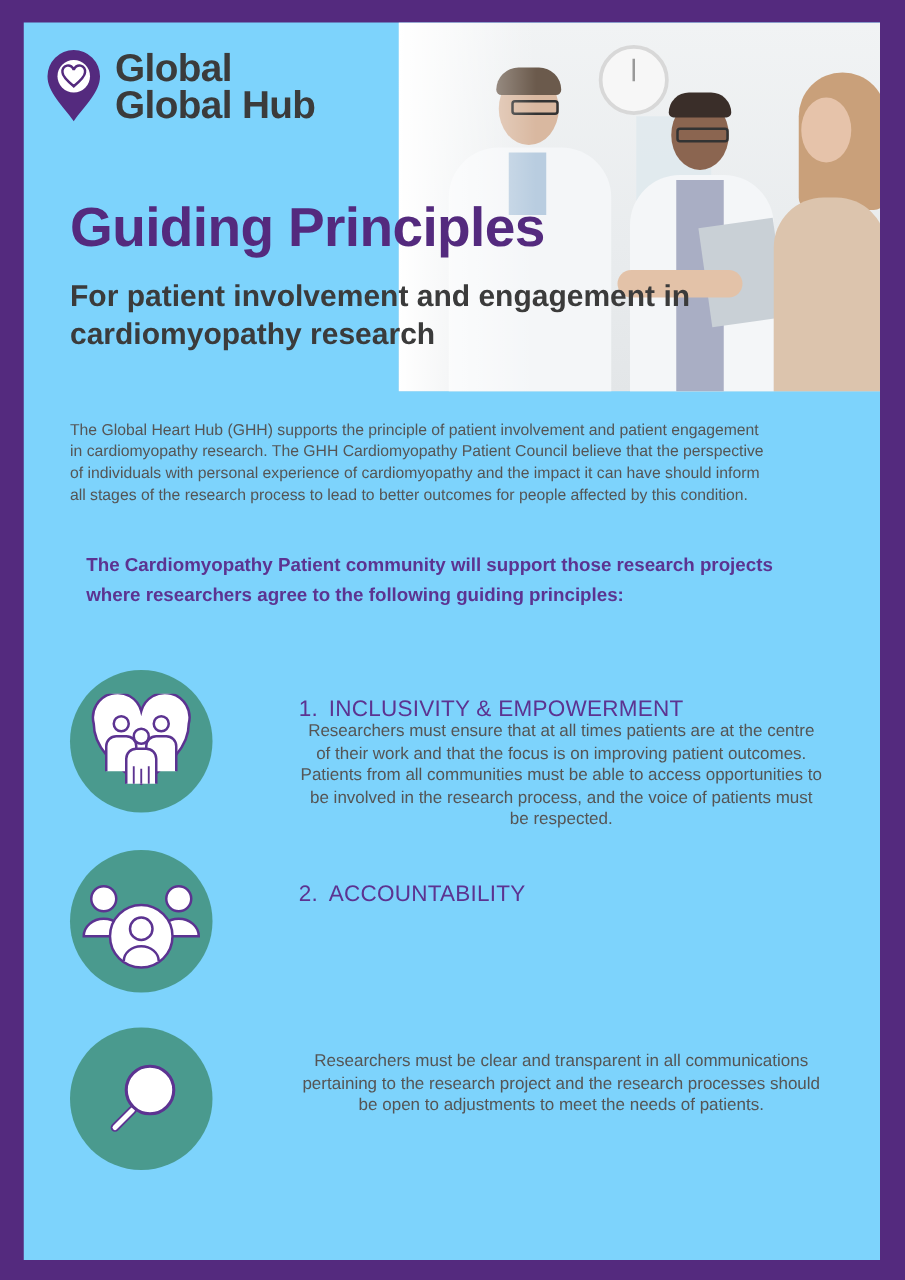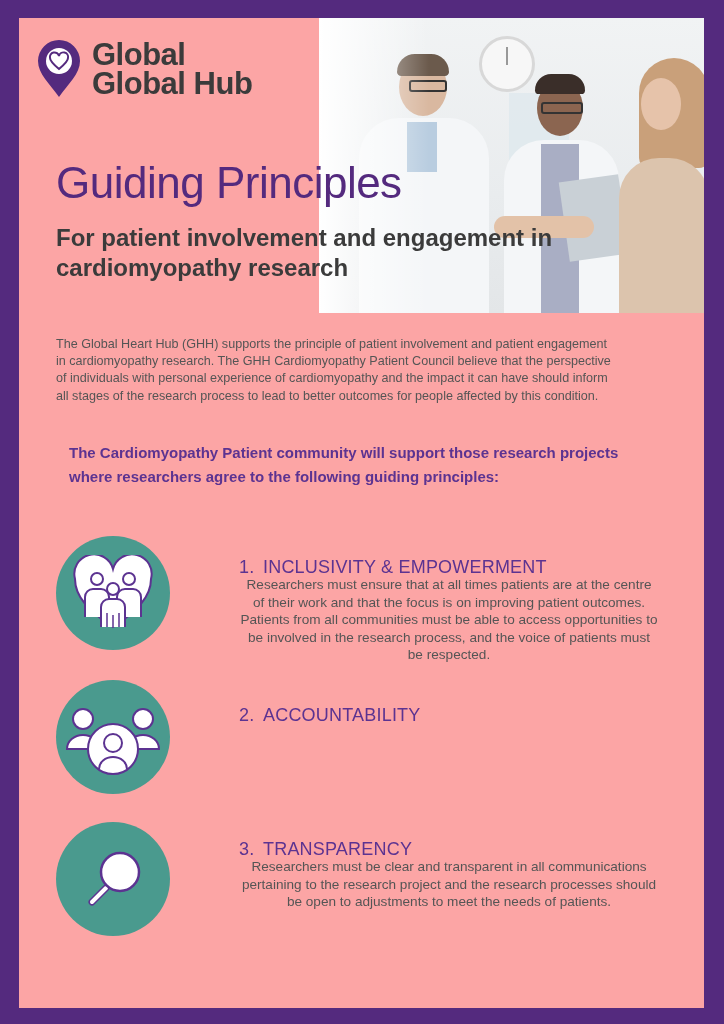--- a/index.html
+++ b/index.html
@@ -4,21 +4,21 @@
 <style>
   html, body { margin: 0; padding: 0; }
   body {
     width: 724px; height: 1024px;
     background: #542a7e;
     position: relative; overflow: hidden;
     font-family: "Liberation Sans", "DejaVu Sans", sans-serif;
   }
   .page {
     position: absolute; left: 19px; top: 18px; width: 685px; height: 990px;
-    background: #fca5a5; overflow: hidden;
+    background: #7dd3fc; overflow: hidden;
   }
   
   .hero {
     position: absolute; left: 300px; top: 0; width: 385px; height: 295px;
     background: linear-gradient(180deg, #f1f3f4 0%, #e9ecee 60%, #e3e6e8 100%);
     overflow: hidden;
   }
   .hero-fade {
     position: absolute; left: 0; top: 0; width: 110px; height: 100%;
     background: linear-gradient(90deg, #ffffff 0%, rgba(255,255,255,0) 100%);
@@ -57,21 +57,21 @@
   .logo { position: absolute; left: 17px; top: 22px; display: flex; align-items: center; }
   .logo-pin { width: 46px; height: 58px; position: relative; }
   .logo-text {
     margin-left: 10px; color: #3b3b3b; font-weight: bold;
     font-size: 31px; line-height: 29px; letter-spacing: -0.5px;
   }
   .logo-text span { display: block; }
 
   .title {
     position: absolute; left: 37px; top: 140px; margin: 0;
-    color: #542a7e; font-size: 44px; font-weight: normal; letter-spacing: -0.5px;
+    color: #542a7e; font-size: 44px; font-weight: bold; letter-spacing: -0.5px;
     z-index: 10;
   }
   .subtitle {
     position: absolute; left: 37px; top: 205px; margin: 0; width: 560px;
     color: #3b3b3b; font-size: 24px; line-height: 30px; font-weight: bold;
     z-index: 10;
   }
   .intro {
     position: absolute; left: 37px; top: 318px; width: 560px; margin: 0;
     color: #555; font-size: 12.6px; line-height: 17.2px;
@@ -186,18 +186,17 @@
 
   <div class="principle" style="top:804px;">
     <div class="icon-circle" style="top:0;">
       <svg width="70" height="70" viewBox="0 0 70 70">
         <line x1="14" y1="58" x2="28" y2="44" stroke="#5c3391" stroke-width="7" stroke-linecap="round"></line>
         <line x1="14" y1="58" x2="28" y2="44" stroke="#fff" stroke-width="4" stroke-linecap="round"></line>
         <circle cx="42" cy="28" r="19" fill="#fff" stroke="#5c3391" stroke-width="2.5"></circle>
       </svg>
     </div>
     <div class="p-text" style="top:18px;">
-      <p class="p-title"><span class="p-num">3.</span><span>TRANSPARENCY</span></p>
       <p class="p-body">Researchers must be clear and transparent in all communications pertaining to the research project and the research processes should be open to adjustments to meet the needs of patients.</p>
     </div>
   </div>
 
 </div>
 
 </body></html>

